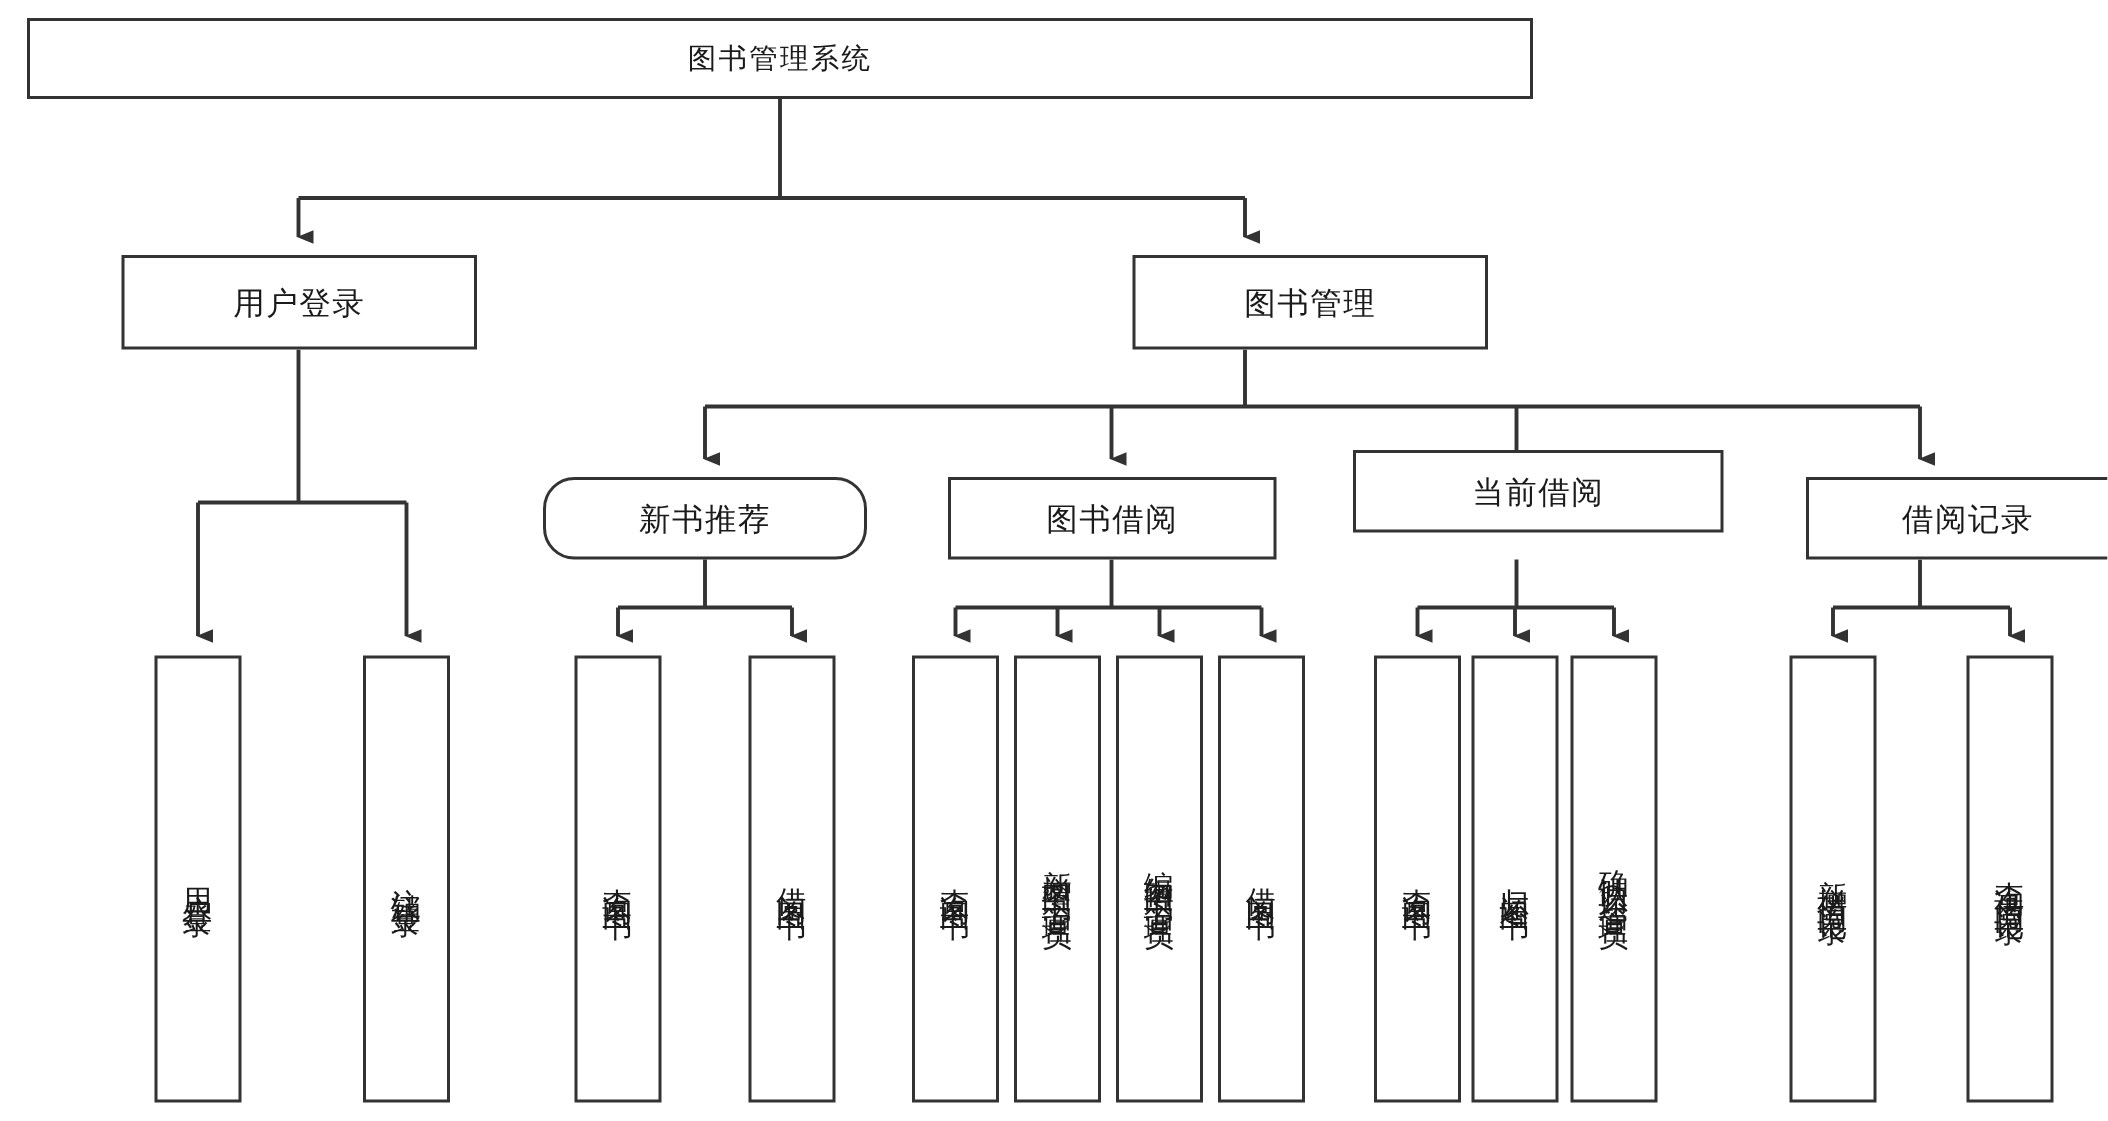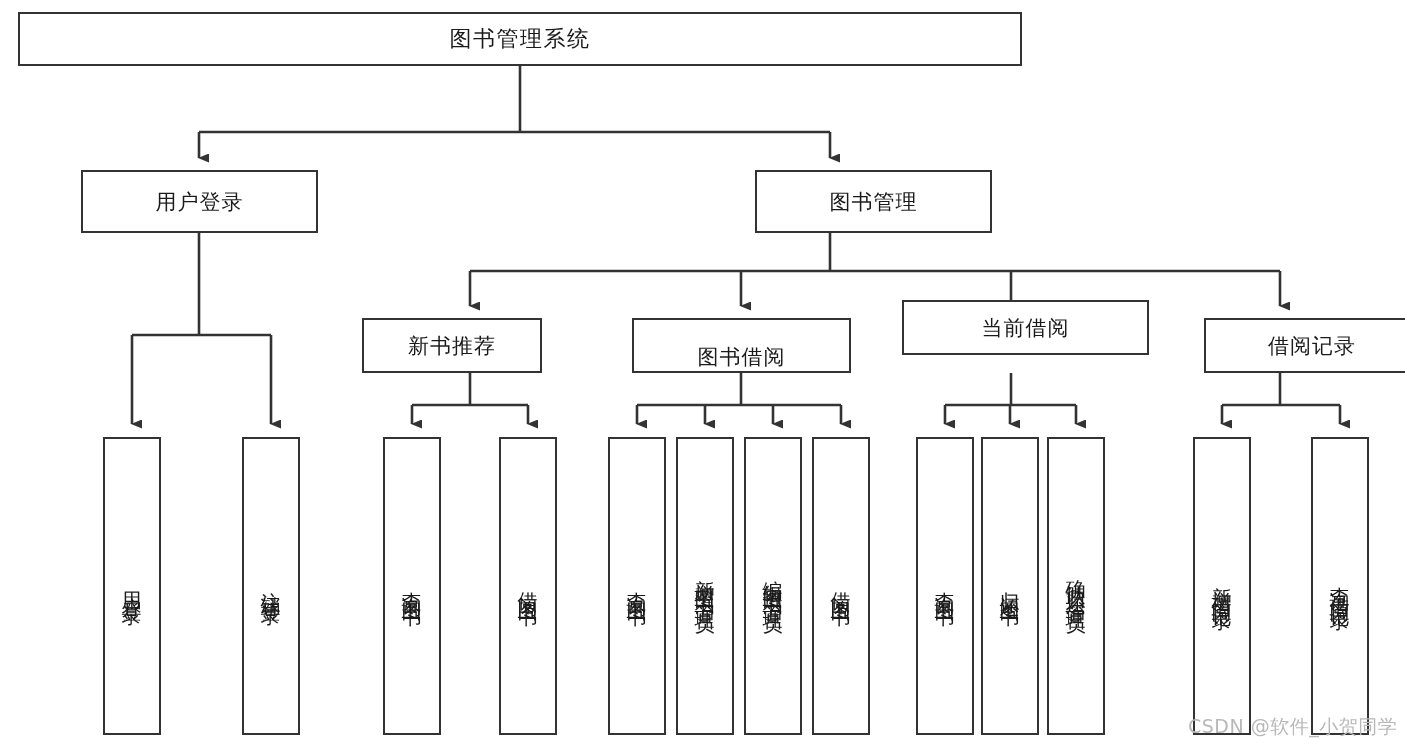--- a/index.html
+++ b/index.html
@@ -35,21 +35,21 @@
     justify-content: center;
     color: #1a1a1a;
     z-index: 2;
   }
   .node-h {
     font-size: 21px;
     letter-spacing: 1px;
     white-space: nowrap;
   }
   .node-root .node-label {
-    font-size: 22px;
+    font-size: 19px;
     letter-spacing: 1.5px;
   }
   .node-v {
     font-size: 20px;
   }
   .node-v .node-label {
     writing-mode: vertical-rl;
     text-orientation: upright;
     letter-spacing: 5px;
     line-height: 1;
@@ -123,24 +123,24 @@
     <span class="node-label">图书管理系统</span>
   </div>
 
   <div class="node node-h" style="left:81px; top:170px; width:237px; height:63px;">
     <span class="node-label">用户登录</span>
   </div>
   <div class="node node-h" style="left:711px; top:170px; width:237px; height:63px;margin-left:44px;">
     <span class="node-label">图书管理</span>
   </div>
 
-  <div class="node node-h" style="left:362px; top:318px; width:180px; height:55px;">
+  <div class="node node-h" style="left:362px; top:318px; width:216px; height:55px;border-radius:21px;">
     <span class="node-label">新书推荐</span>
   </div>
-  <div class="node node-h" style="left:632px; top:318px; width:219px; height:55px;align-items:flex-end;">
+  <div class="node node-h" style="left:632px; top:318px; width:219px; height:55px;">
     <span class="node-label">图书借阅</span>
   </div>
   <div class="node node-h" style="left:902px; top:300px; width:247px; height:55px;">
     <span class="node-label">当前借阅</span>
   </div>
   <div class="node node-h" style="left:1172px; top:318px; width:216px; height:55px;margin-left:32px;">
     <span class="node-label">借阅记录</span>
   </div>
 
   <div class="node node-v" style="left:103px; top:437px; width:58px; height:298px;">
@@ -180,15 +180,14 @@
     <span class="node-label">确认归还（管理员）</span>
   </div>
 
   <div class="node node-v" style="left:1193px; top:437px; width:58px; height:298px;">
     <span class="node-label">新增借阅记录</span>
   </div>
   <div class="node node-v" style="left:1311px; top:437px; width:58px; height:298px;">
     <span class="node-label">查询借阅记录</span>
   </div>
 
-  <div class="watermark" style="left:1188px; top:714px;">CSDN @软件_小贺同学</div>
 
 </div>
 
 </body></html>

